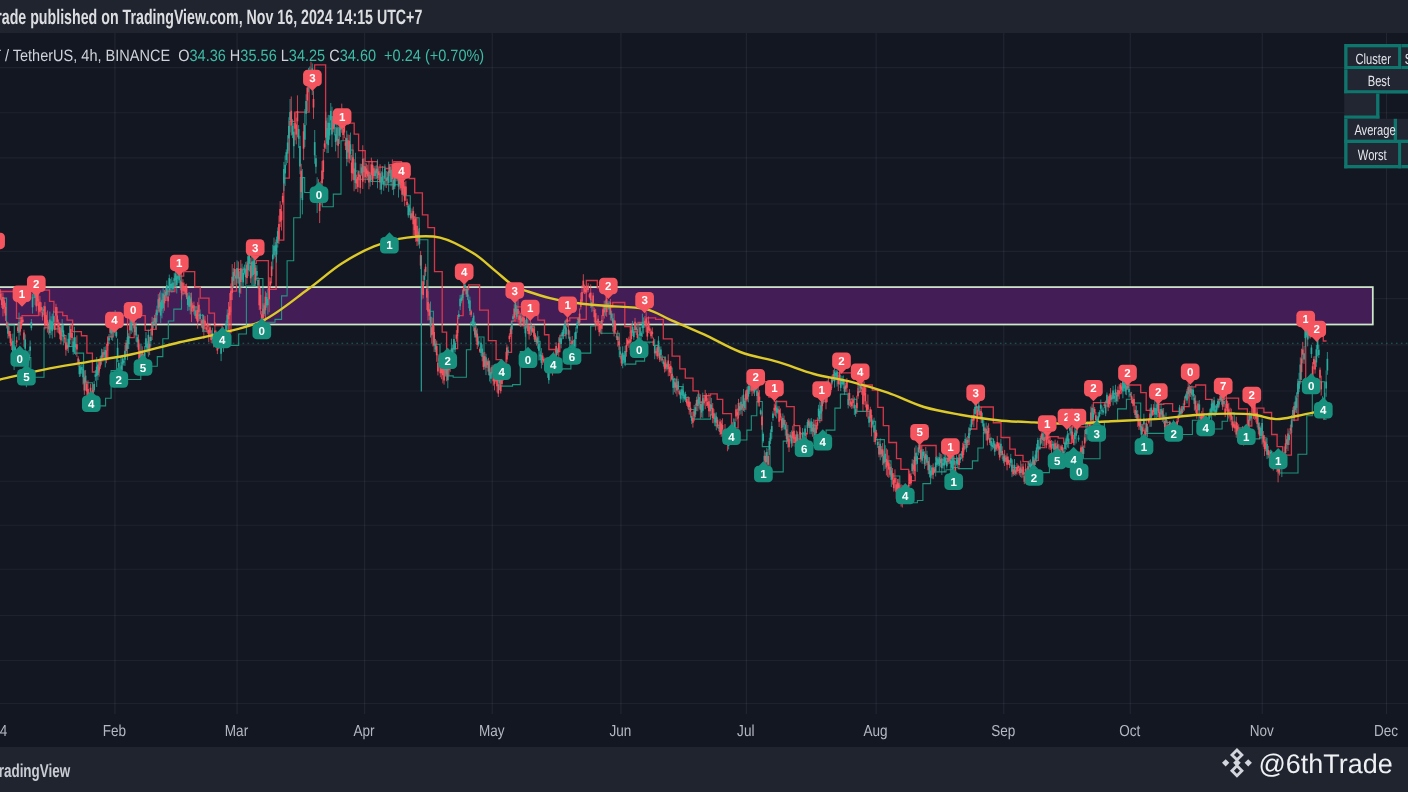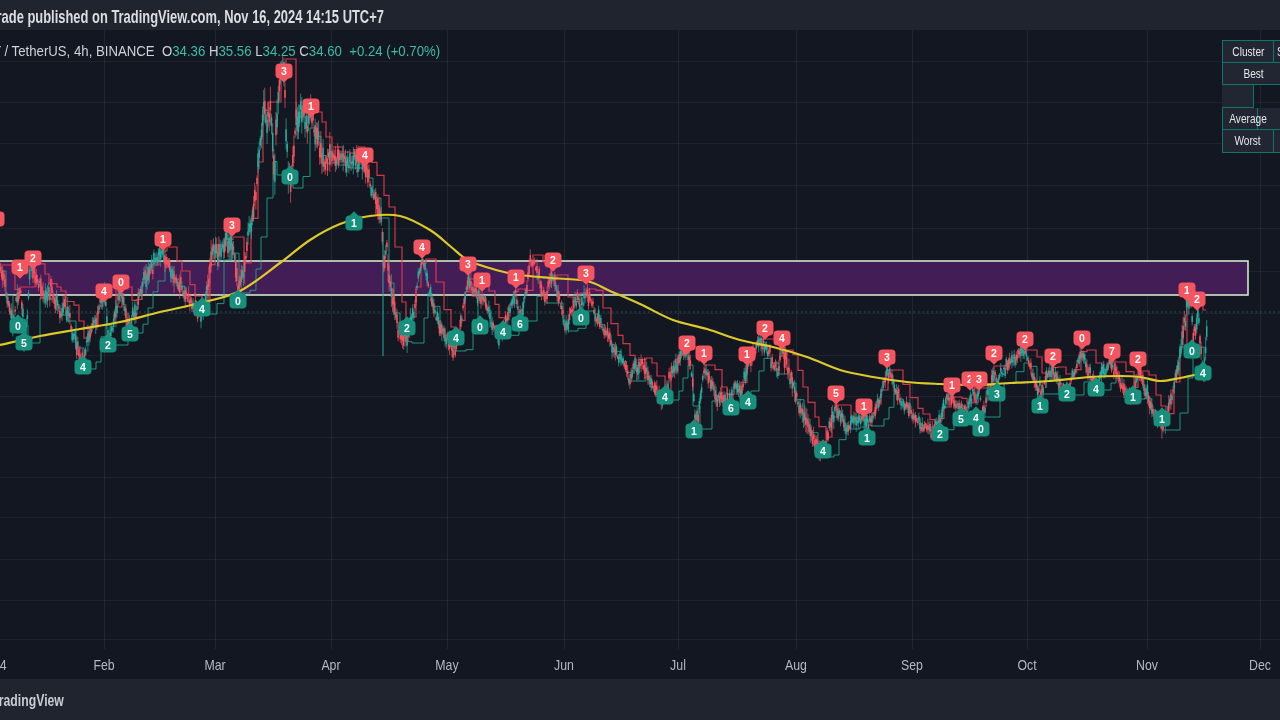--- a/index.html
+++ b/index.html
@@ -1,18 +1,18 @@
 <!DOCTYPE html>
 <html><head><meta charset="utf-8"><style>
 *{margin:0;padding:0;box-sizing:border-box}
 body{width:1280px;height:720px;overflow:hidden;background:#131722;font-family:"Liberation Sans",sans-serif}
 .wrap{position:relative;width:1280px;height:720px;overflow:hidden}
 .cx{display:inline-block;transform:scaleX(0.75);transform-origin:50% 50%}
 .ml{position:absolute;top:657px;width:60px;text-align:center;font-size:14.5px;color:#b4b8c1;transform:scaleX(0.85)}
-.cell{border:1px solid #0f766e;background:#222633;color:#e4e6ea;font-size:13.5px;text-align:center;line-height:21px;height:22.5px;float:left}
+.cell{border:3px solid #0f766e;background:#222633;color:#e4e6ea;font-size:13.5px;text-align:center;line-height:21px;height:22.5px;float:left}
 </style></head><body>
 <div class="wrap">
 <div style="position:absolute;left:0;top:0;width:1280px;height:30px;background:#20242f"></div>
 <div style="position:absolute;left:0;top:679px;width:1280px;height:41px;background:#20242f"></div>
 <svg width="1280" height="720" viewBox="0 0 1280 720" style="position:absolute;left:0;top:0">
 <line x1="104.5" y1="30" x2="104.5" y2="649" stroke="rgba(240,243,250,0.07)" stroke-width="1"></line>
 <line x1="215.5" y1="30" x2="215.5" y2="649" stroke="rgba(240,243,250,0.07)" stroke-width="1"></line>
 <line x1="331.5" y1="30" x2="331.5" y2="649" stroke="rgba(240,243,250,0.07)" stroke-width="1"></line>
 <line x1="447.5" y1="30" x2="447.5" y2="649" stroke="rgba(240,243,250,0.07)" stroke-width="1"></line>
 <line x1="564.5" y1="30" x2="564.5" y2="649" stroke="rgba(240,243,250,0.07)" stroke-width="1"></line>
@@ -2543,31 +2543,40 @@
 </svg>
 <div style="position:absolute;left:-30px;top:6px;font-size:19px;font-weight:bold;color:#dcdde0;white-space:nowrap;transform:scaleX(0.68);transform-origin:0 50%">6thTrade published on TradingView.com, Nov 16, 2024 14:15 UTC+7</div>
 <div style="position:absolute;left:-7px;top:42px;font-size:15px;color:#cfd2d8;white-space:nowrap;transform:scaleX(0.88);transform-origin:0 50%">T / TetherUS, 4h, BINANCE&nbsp; <span style="color:#cfd2d8">O</span><span style="color:#3dbca5">34.36&nbsp;</span><span style="color:#cfd2d8">H</span><span style="color:#3dbca5">35.56&nbsp;</span><span style="color:#cfd2d8">L</span><span style="color:#3dbca5">34.25&nbsp;</span><span style="color:#cfd2d8">C</span><span style="color:#3dbca5">34.60&nbsp; +0.24 (+0.70%)</span></div>
 <div style="position:absolute;left:1222px;top:40px;width:92px">
 <div class="cell" style="width:52px"><span class="cx">Cluster</span></div>
 <div class="cell" style="border-left:none;width:32px;text-align:left;padding-left:3px"><span class="cx" style="transform-origin:0 50%">Sto</span></div>
 <div style="clear:both"></div>
 <div class="cell" style="border-top:none;width:64px"><span class="cx">Best</span></div>
 <div class="cell" style="border-left:none;border-top:none;width:32px"></div>
 <div style="clear:both"></div>
-<div class="cell" style="border-top:none;width:36px"><span class="cx">Average</span></div>
+<div class="cell" style="border-top:none;width:48px"><span class="cx">Average</span></div>
 <div class="cell" style="border-left:none;border-top:none;width:32px"></div>
 <div style="clear:both"></div>
 <div class="cell" style="border-top:none;width:52px"><span class="cx">Worst</span></div>
 <div class="cell" style="border-left:none;border-top:none;width:32px"></div>
 </div>
 <div class="ml" style="left:-37px;">2024</div>
     <div class="ml" style="left:74px;">Feb</div>
     <div class="ml" style="left:185px;">Mar</div>
     <div class="ml" style="left:301px;">Apr</div>
     <div class="ml" style="left:417px;">May</div>
     <div class="ml" style="left:534px;">Jun</div>
     <div class="ml" style="left:648px;">Jul</div>
     <div class="ml" style="left:766px;">Aug</div>
     <div class="ml" style="left:882px;">Sep</div>
     <div class="ml" style="left:997px;">Oct</div>
     <div class="ml" style="left:1117px;">Nov</div>
     <div class="ml" style="left:1230px;">Dec</div>
 <div style="position:absolute;left:-8px;top:691px;font-size:17px;font-weight:bold;color:#c9ccd2;transform:scaleX(0.72);transform-origin:0 50%">TradingView</div>
+<div style="position:absolute;left:1110px;top:679px;font-size:24.5px;color:#eef0f3;white-space:nowrap"><svg width="29" height="29" viewBox="0 0 96 96" style="vertical-align:-5px;margin-right:5px">
+        <g fill="#d2d5dc">
+<path d="M48 3 L69 24 L48 45 L27 24 Z M48 15 L39 24 L48 33 L57 24 Z" fill-rule="evenodd"></path>
+<path d="M48 51 L69 72 L48 93 L27 72 Z M48 63 L39 72 L48 81 L57 72 Z" fill-rule="evenodd"></path>
+<path d="M3 48 L14 37 L25 48 L14 59 Z"></path>
+<path d="M71 48 L82 37 L93 48 L82 59 Z"></path>
+<path d="M36.5 48 L48 36.5 L59.5 48 L48 59.5 Z"></path>
+</g>
+      </svg>@6thTrade</div>
 </div>
 </body></html>

